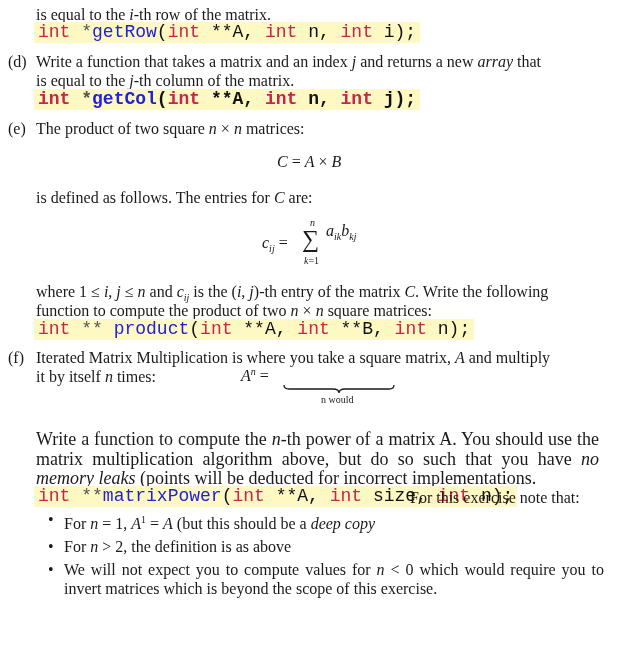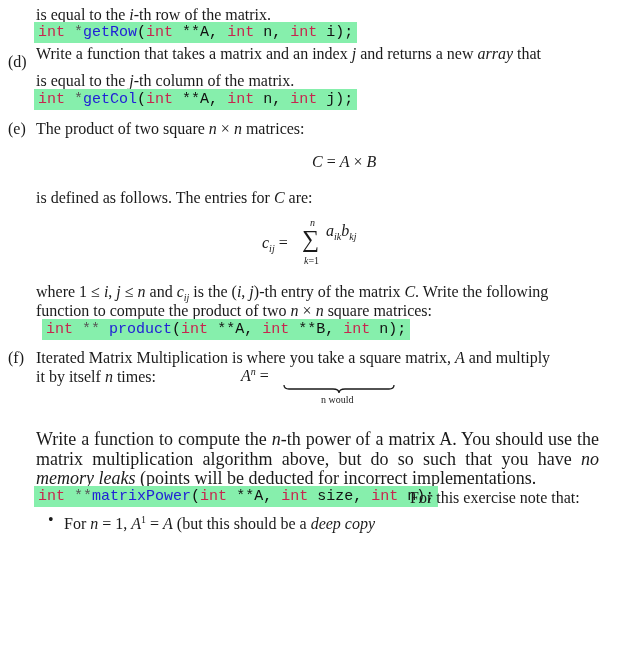--- a/index.html
+++ b/index.html
@@ -2,70 +2,72 @@
 <html><head>
 <meta charset="utf-8">
 <style>
   html, body { margin:0; padding:0; background:#ffffff; }
   body { width:621px; height:656px; overflow:hidden; position:relative;
          font-family:"DejaVu Serif","Liberation Serif",serif; color:#1a1a1a; font-size:15px; }
   .line { position:absolute; left:0; white-space:nowrap; line-height:19px; }
   .txt { font-family:"Liberation Serif","DejaVu Serif",serif; font-size:16px; }
   .ind { left:36px; }
   .lbl { left:8px; }
-  .code { position:absolute; background:#86efac; height:21px; line-height:21px;
-          font-family:"Liberation Mono","DejaVu Sans Mono",monospace; font-size:15px;
+  .code { position:absolute; background:#fef9c3; height:21px; line-height:21px;
+          font-family:"Liberation Mono","DejaVu Sans Mono",monospace; font-size:18px;
           padding:0 4px; white-space:nowrap; }
   .kw { color:#c7254e; }
   .fn { color:#2121d6; }
   .op { color:#555; }
   .pl { color:#111; }
   i, .m { font-style:italic; }
   .eq { position:absolute; white-space:nowrap; font-family:"Liberation Serif","DejaVu Serif",serif; font-size:16px; }
   .small { font-size:10px; }
   ul.bul { position:absolute; left:44px; top:510px; margin:0; padding:0; list-style:none; width:560px; }
   ul.bul li { position:relative; padding-left:20px; font-family:"Liberation Serif","DejaVu Serif",serif; font-size:16px; line-height:19px; margin-bottom:4px; }
   ul.bul li::before { content:"•"; position:absolute; left:4px; top:0; }
   .just { position:absolute; left:36px; width:563px; font-family:"Liberation Serif","DejaVu Serif",serif; font-size:18px; line-height:19.5px; text-align:justify; }
 </style>
 </head>
 <body>
 
 <div class="line txt ind" style="top:5px;">is equal to the <i>i</i>-th row of the matrix.</div>
 <div class="code" style="left:34px; top:22px;"><span class="kw">int</span> <span class="op">*</span><span class="fn">getRow</span><span class="pl">(</span><span class="kw">int</span> <span class="pl">**A,</span> <span class="kw">int</span> <span class="pl">n,</span> <span class="kw">int</span> <span class="pl">i);</span></div>
 
 <div class="line txt lbl" style="top:52px;">(d)</div>
-<div class="line txt ind" style="top:44px;">Write a function that takes a matrix and an index <i>j</i> and returns a new <i>array</i> that</div>
+<div class="line txt ind" style="top:52px;">Write a function that takes a matrix and an index <i>j</i> and returns a new <i>array</i> that</div>
 <div class="line txt ind" style="top:71px;">is equal to the <i>j</i>-th column of the matrix.</div>
-<div class="code" style="left:34px; top:89px;"><span class="kw">int</span> <span class="op">*</span><span class="fn">getCol</span><span class="pl">(</span><span class="kw">int</span> <span class="pl">**A,</span> <span class="kw">int</span> <span class="pl">n,</span> <span class="kw">int</span> <span class="pl">j);</span></div>
+<div class="code" style="left:34px; top:89px;font-weight:bold;"><span class="kw">int</span> <span class="op">*</span><span class="fn">getCol</span><span class="pl">(</span><span class="kw">int</span> <span class="pl">**A,</span> <span class="kw">int</span> <span class="pl">n,</span> <span class="kw">int</span> <span class="pl">j);</span></div>
 
 <div class="line txt lbl" style="top:119px;">(e)</div>
 <div class="line txt ind" style="top:119px;">The product of two square <i>n</i> × <i>n</i> matrices:</div>
-<div class="eq" style="left:277px; top:153px;margin-left:35px;"><i>C</i> = <i>A</i> × <i>B</i></div>
+<div class="eq" style="left:277px; top:153px;"><i>C</i> = <i>A</i> × <i>B</i></div>
 <div class="line txt ind" style="top:188px;">is defined as follows. The entries for <i>C</i> are:</div>
 <div class="eq" style="left:262px; top:220px; width:120px; height:50px;">
   <span style="position:absolute; left:0; top:14px;"><i>c</i><sub class="small"><i>ij</i></sub> =</span>
   <span style="position:absolute; left:48px; top:-3px;" class="small m">n</span>
   <span style="position:absolute; left:40px; top:6px; font-size:24px; font-style:normal;">∑</span>
   <span style="position:absolute; left:42px; top:35px;" class="small"><i>k</i>=1</span>
   <span style="position:absolute; left:64px; top:2px;"><i>a</i><sub class="small"><i>ik</i></sub><i>b</i><sub class="small"><i>kj</i></sub></span>
 </div>
 <div class="line txt ind" style="top:282px;">where 1 ≤ <i>i</i>, <i>j</i> ≤ <i>n</i> and <i>c</i><sub class="small"><i>ij</i></sub> is the (<i>i</i>, <i>j</i>)-th entry of the matrix <i>C</i>. Write the following</div>
 <div class="line txt ind" style="top:301px;">function to compute the product of two <i>n</i> × <i>n</i> square matrices:</div>
-<div class="code" style="left:34px; top:319px;margin-left:8px;"><span class="kw">int</span> <span class="op">**</span> <span class="fn">product</span><span class="pl">(</span><span class="kw">int</span> <span class="pl">**A,</span> <span class="kw">int</span> <span class="pl">**B,</span> <span class="kw">int</span> <span class="pl">n);</span></div>
+<div class="code" style="left:34px; top:319px;"><span class="kw">int</span> <span class="op">**</span> <span class="fn">product</span><span class="pl">(</span><span class="kw">int</span> <span class="pl">**A,</span> <span class="kw">int</span> <span class="pl">**B,</span> <span class="kw">int</span> <span class="pl">n);</span></div>
 
 <div class="line txt lbl" style="top:348px;">(f)</div>
 <div class="line txt ind" style="top:348px;">Iterated Matrix Multiplication is where you take a square matrix, <i>A</i> and multiply</div>
 <div class="line txt ind" style="top:367px;">it by itself <i>n</i> times:</div>
 <div class="eq" style="left:241px; top:366px; width:170px; height:40px;">
   <span style="position:absolute; left:0; top:0;"><i>A</i><sup class="small"><i>n</i></sup> =</span>
   <svg style="position:absolute; left:42px; top:18px;" width="112" height="10">
     <path d="M1 1 Q1 5 6 5 L50 5 Q56 5 56 9 Q56 5 62 5 L106 5 Q111 5 111 1" fill="none" stroke="#1a1a1a" stroke-width="1.3"></path>
   </svg>
   <span style="position:absolute; left:80px; top:28px;" class="small">n would</span>
 </div>
 <div class="just" style="top:430px;">Write a function to compute the <i>n</i>-th power of a matrix A. You should use the matrix multiplication algorithm above, but do so such that you have <i>no memory leaks</i> (points will be deducted for incorrect implementations.</div>
 <div class="code" style="left:34px; top:486px;text-align:center;"><span class="kw">int</span> <span class="op">**</span><span class="fn">matrixPower</span><span class="pl">(</span><span class="kw">int</span> <span class="pl">**A,</span> <span class="kw">int</span> <span class="pl">size,</span> <span class="kw">int</span> <span class="pl">n);</span></div>
 <div class="line txt" style="left:410px; top:488px;">For this exercise note that:</div>
 
 <ul class="bul">
   <li>For <i>n</i> = 1, <i>A</i><sup class="small">1</sup> = <i>A</i> (but this should be a <i>deep copy</i></li>
+  <li>For <i>n</i> &gt; 2, the definition is as above</li>
+  <li style="text-align:justify;">We will not expect you to compute values for <i>n</i> &lt; 0 which would require you to invert matrices which is beyond the scope of this exercise.</li>
 </ul>
 
 </body></html>

